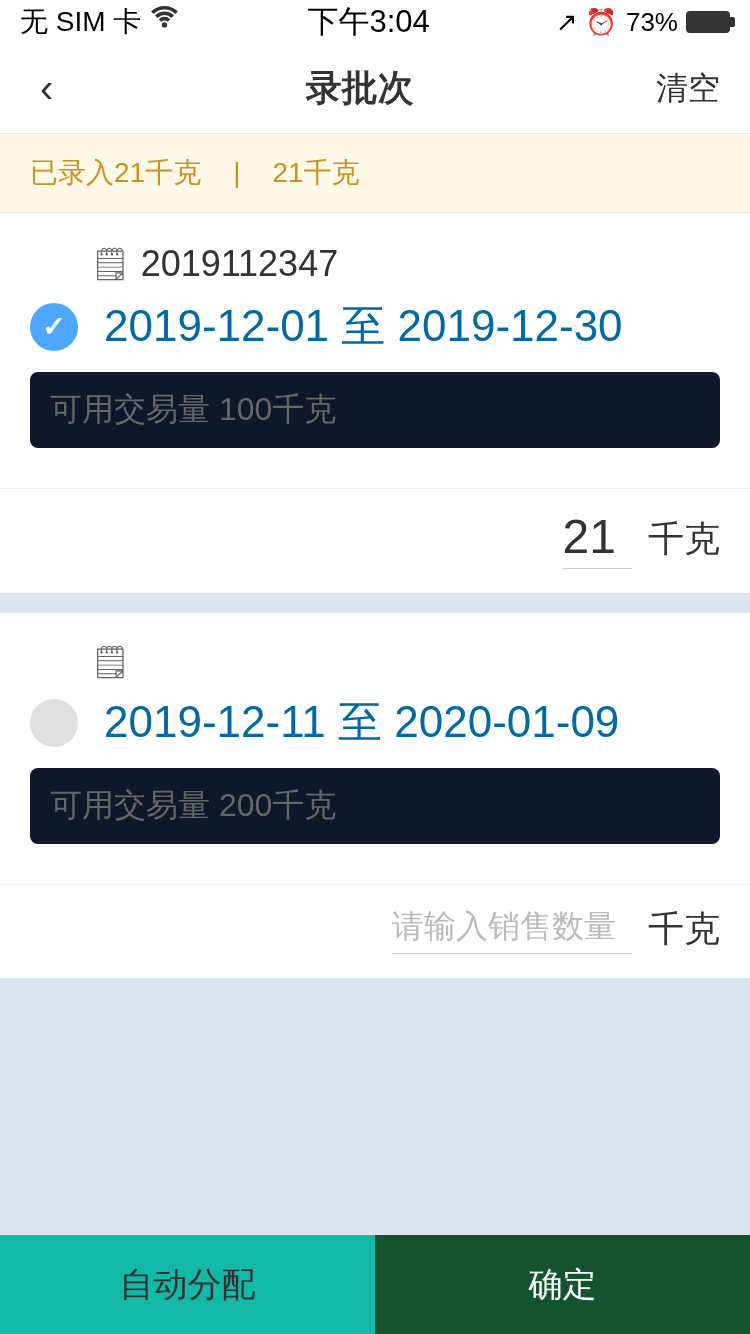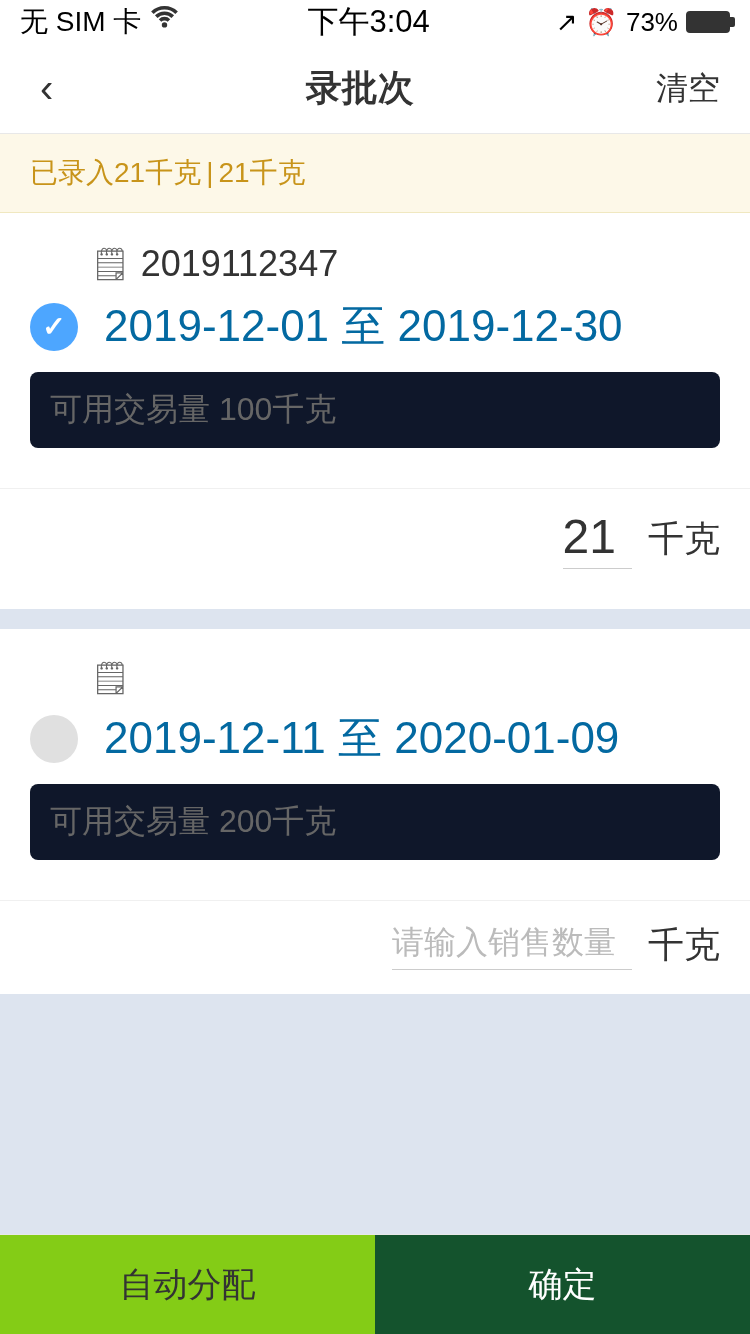--- a/index.html
+++ b/index.html
@@ -85,21 +85,21 @@
       font-size: 32px;
       color: #333;
     }
 
     
     .info-banner {
       background: #fdf8e8;
       padding: 20px 30px;
       display: flex;
       align-items: center;
-      gap: 5px;
+      gap: 32px;
       border-bottom: 1px solid #f0e8c0;
     }
     .info-text {
       font-size: 28px;
       color: #c8941a;
     }
     .info-divider {
       color: #c8941a;
       font-size: 28px;
     }
@@ -161,21 +161,21 @@
       margin: 0 0 20px 0;
       font-size: 32px;
       color: #666;
     }
 
     
     .quantity-row {
       display: flex;
       align-items: center;
       justify-content: flex-end;
-      padding: 20px 30px 40px 30px;
+      padding: 20px 30px 24px 30px;
       background: #fff;
       border-top: 1px solid #f0f0f0;
     }
     .quantity-value {
       font-size: 48px;
       font-weight: 500;
       color: #333;
       margin-right: 16px;
     }
     .quantity-unit {
@@ -236,21 +236,21 @@
       background: #fff;
       border-top: 1px solid #e8e8e8;
     }
     .btn-auto {
       flex: 1;
       display: flex;
       align-items: center;
       justify-content: center;
       font-size: 34px;
       color: #333;
-      background: #84cc16;
+      background: #14b8a6;
       border: none;
       cursor: pointer;
     }
     .btn-confirm {
       flex: 1;
       display: flex;
       align-items: center;
       justify-content: center;
       font-size: 34px;
       color: #fff;

